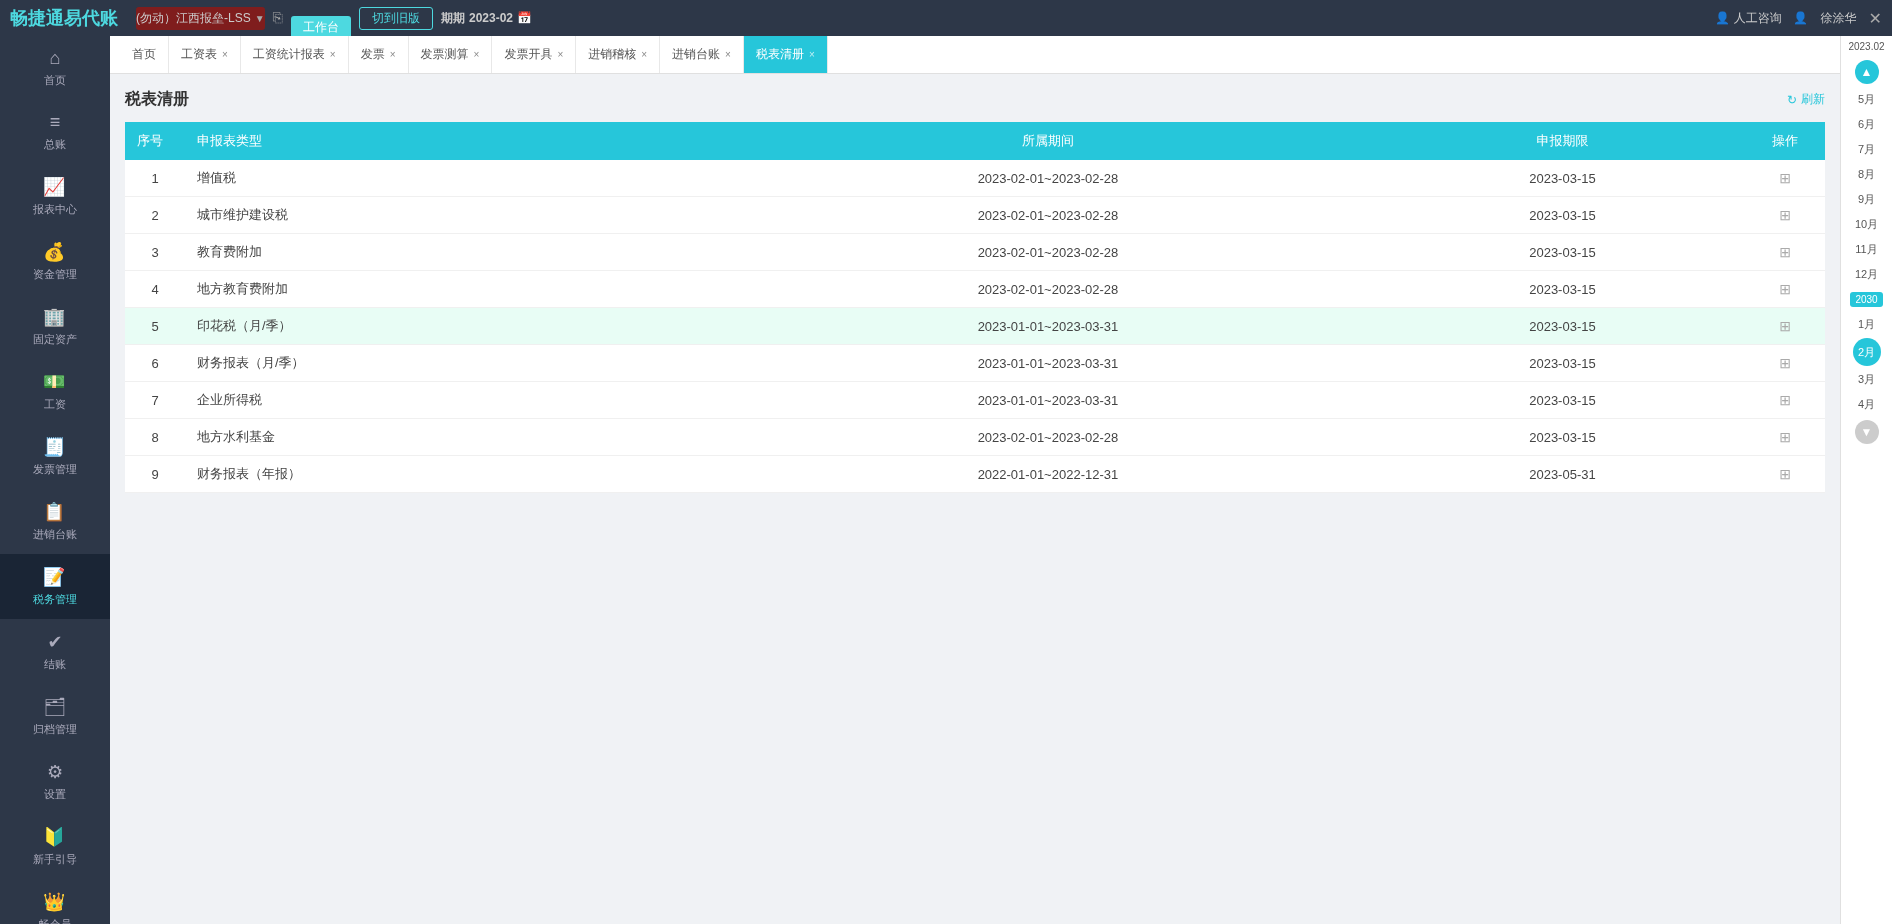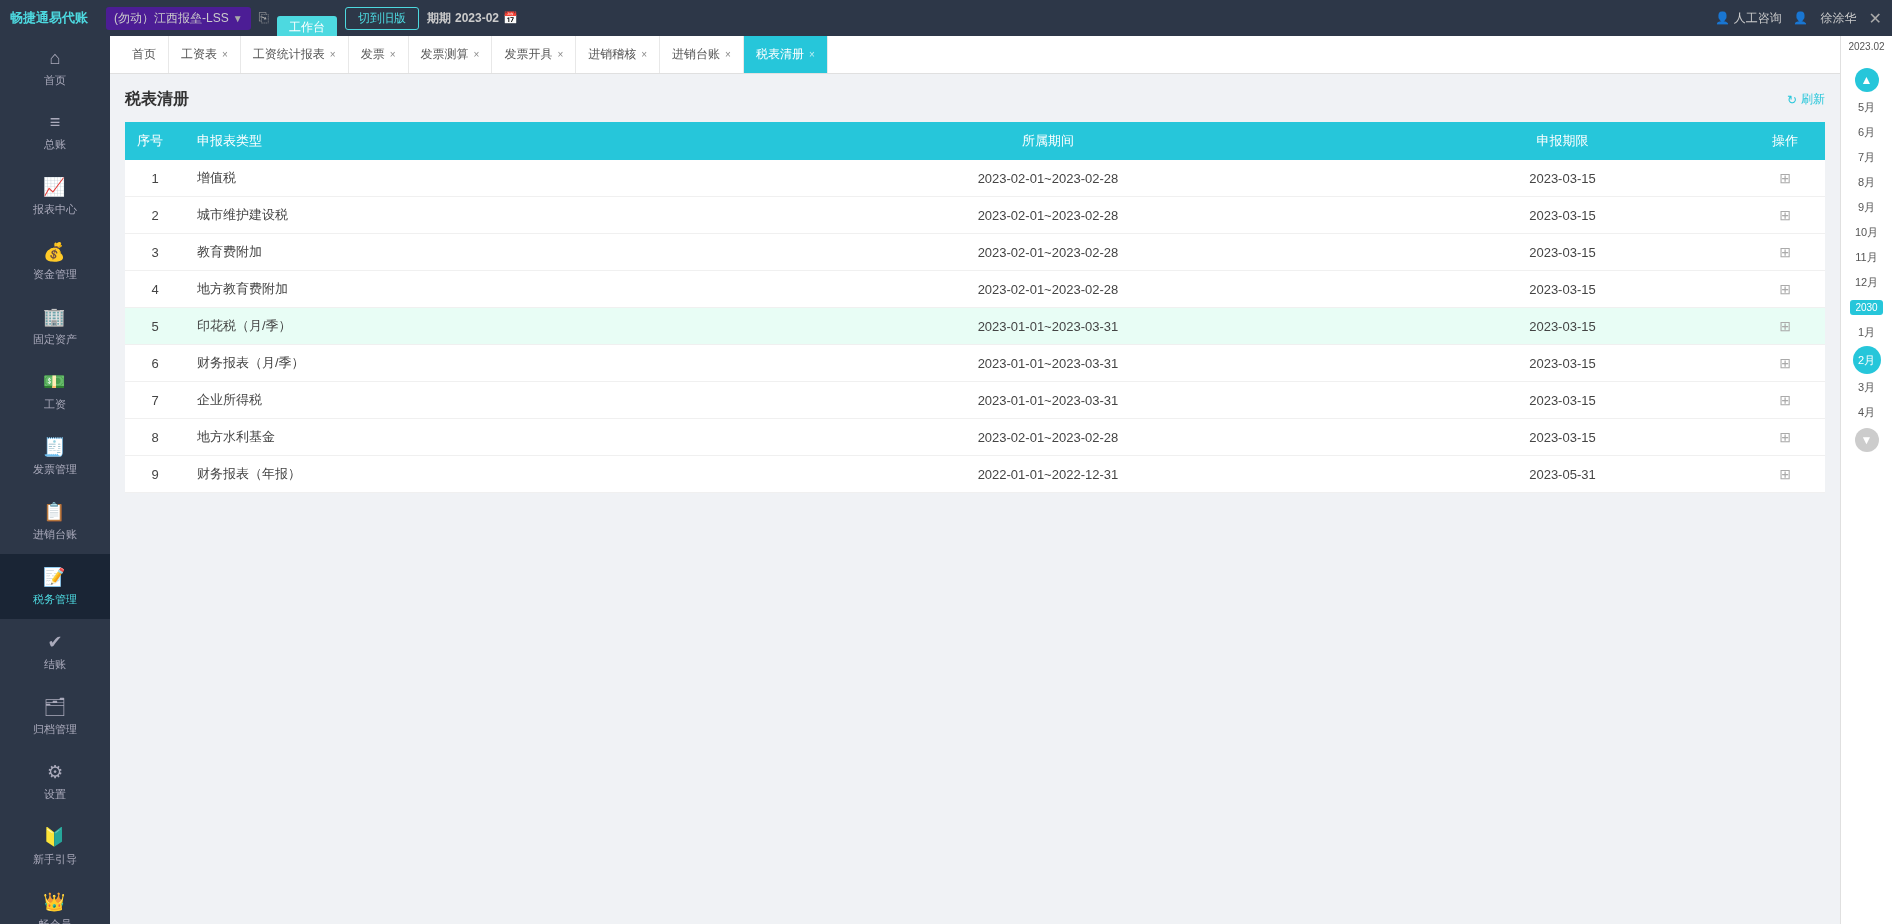--- a/index.html
+++ b/index.html
@@ -1,21 +1,21 @@
 <!DOCTYPE html>
 <html><head>
   <meta charset="utf-8">
   <style>
     * { box-sizing: border-box; margin: 0; padding: 0; }
     body { font-family: 'Microsoft YaHei', 'PingFang SC', sans-serif; font-size: 13px; background: #f0f2f5; color: #333; display: flex; flex-direction: column; height: 924px; overflow: hidden; }
 
     
     .top-bar { height: 36px; background: #2d3748; display: flex; align-items: center; padding: 0 10px; gap: 8px; flex-shrink: 0; }
-    .top-bar-logo { color: #4dd9e0; font-size: 13px; font-weight: bold; margin-right: 10px; }
-    .top-bar-company { background: #4c1d95; color: #ccc; font-size: 12px; padding: 3px 8px; border-radius: 3px; display: flex; align-items: center; gap: 4px; cursor: pointer; }
+    .top-bar-logo { color: #4dd9e0; font-size: 18px; font-weight: bold; margin-right: 10px; }
+    .top-bar-company { background: #7f1d1d; color: #ccc; font-size: 12px; padding: 3px 0; border-radius: 3px; display: flex; align-items: center; gap: 4px; cursor: pointer; }
     .top-bar-company .chevron { color: #aaa; font-size: 10px; }
     .top-bar-btn { background: #4dd9e0; color: #fff; border: none; border-radius: 3px; padding: 3px 12px; font-size: 12px; cursor: pointer; margin-top: 19px; }
     .top-bar-btn-outline { background: transparent; border: 1px solid #4dd9e0; color: #4dd9e0; border-radius: 3px; padding: 2px 12px; font-size: 12px; cursor: pointer; }
     .top-bar-period { color: #ccc; font-size: 12px; display: flex; align-items: center; gap: 4px; font-weight: bold; }
     .top-bar-right { margin-left: auto; display: flex; align-items: center; gap: 12px; color: #ccc; font-size: 12px; }
     .top-bar-close { color: #aaa; font-size: 16px; cursor: pointer; }
 
     
     .main-layout { display: flex; flex: 1; overflow: hidden; }
 
@@ -49,21 +49,21 @@
     .data-table thead th { padding: 10px 12px; text-align: left; font-size: 13px; font-weight: normal; }
     .data-table thead th.center { text-align: center; }
     .data-table tbody tr { border-bottom: 1px solid #f0f0f0; }
     .data-table tbody tr.highlighted { background: #e8fdf5; }
     .data-table tbody td { padding: 9px 12px; font-size: 13px; color: #444; }
     .data-table tbody td.center { text-align: center; }
     .action-icon { color: #aaa; cursor: pointer; font-size: 14px; }
 
     
     .right-sidebar { width: 52px; background: #fff; border-left: 1px solid #e0e0e0; display: flex; flex-direction: column; align-items: center; padding: 5px 0; gap: 2px; flex-shrink: 0; overflow: hidden; }
-    .rs-header { font-size: 10px; color: #555; text-align: center; margin-bottom: 12px; }
+    .rs-header { font-size: 10px; color: #555; text-align: center; margin-bottom: 4px; }
     .rs-month { font-size: 11px; color: #555; text-align: center; padding: 4px 2px; cursor: pointer; width: 44px; border-radius: 3px; }
     .rs-month.active { background: #26c6da; color: #fff; border-radius: 50%; width: 28px; height: 28px; display: flex; align-items: center; justify-content: center; margin: 0 auto; font-size: 11px; }
     .rs-year-badge { background: #26c6da; color: #fff; font-size: 10px; padding: 2px 5px; border-radius: 3px; text-align: center; margin: 4px 0; }
     .rs-nav-btn { width: 24px; height: 24px; border-radius: 50%; background: #26c6da; color: #fff; display: flex; align-items: center; justify-content: center; cursor: pointer; font-size: 12px; margin: 2px auto; }
     .rs-nav-btn-down { width: 24px; height: 24px; border-radius: 50%; background: #ccc; color: #fff; display: flex; align-items: center; justify-content: center; cursor: pointer; font-size: 12px; margin: 2px auto; }
   </style>
 </head>
 <body>
 
 <div class="top-bar">

